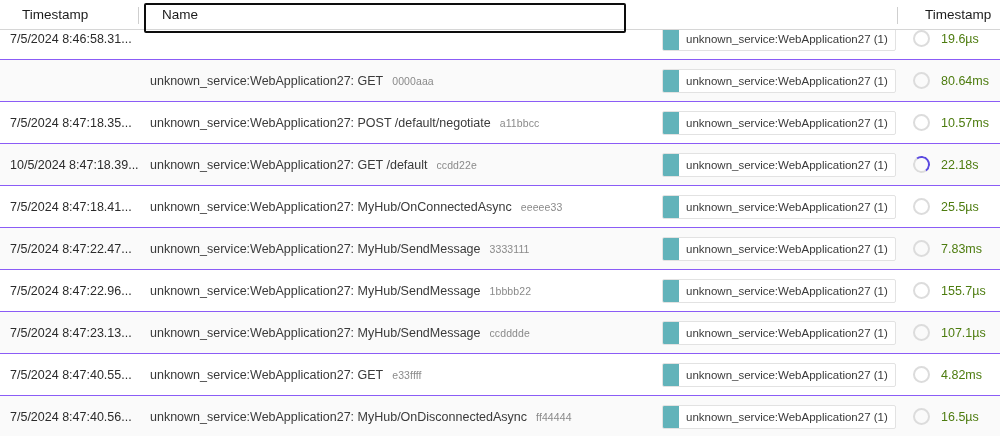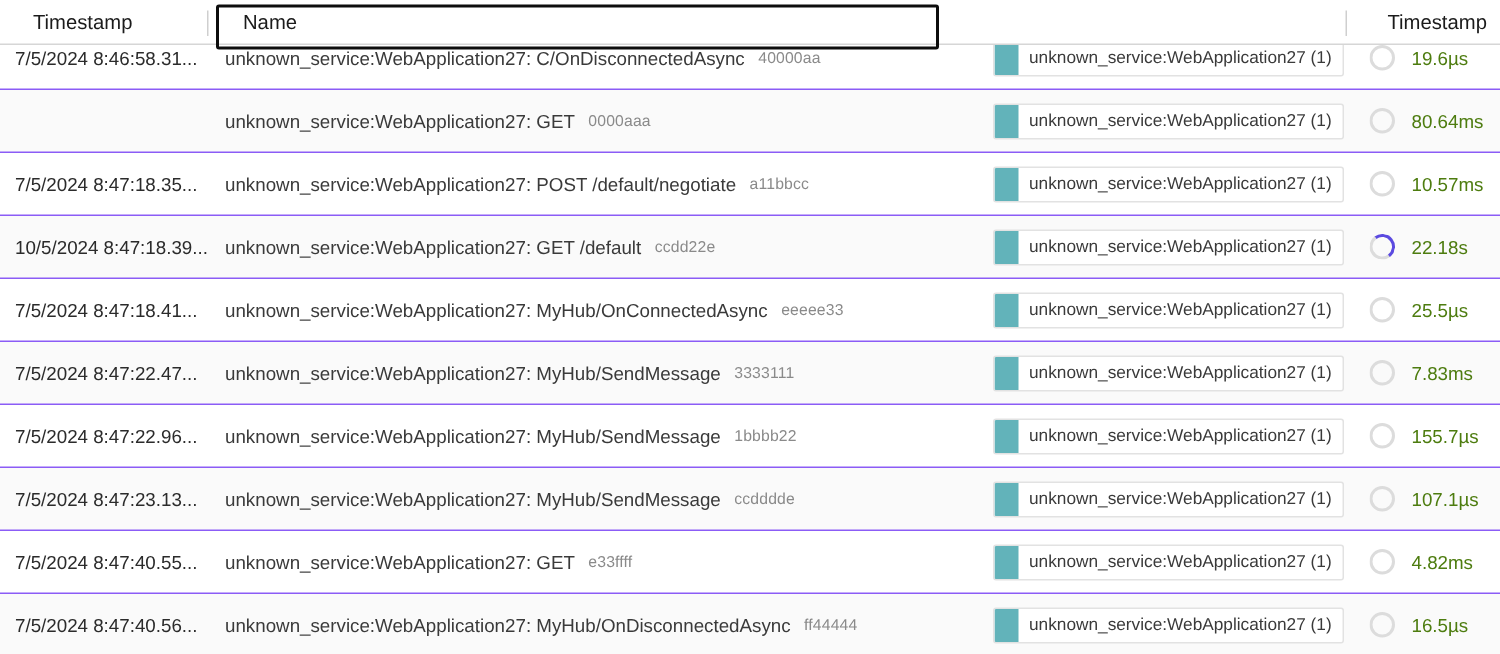--- a/index.html
+++ b/index.html
@@ -229,24 +229,20 @@
       <span class="hlabel">Timestamp</span>
     </div>
 
     <div class="focus-box"></div>
   </div>
 
   <div class="grid-body">
     <div class="rows-shift" id="rows-container">
         <div class="row">
           <div class="cell cell-timestamp">7/5/2024 8:46:58.31...</div>
-          <div class="cell cell-name">
-            <span class="name-main">unknown_service:WebApplication27: C/OnDisconnectedAsync</span>
-            <span class="name-id">40000aa</span>
-          </div>
           <div class="cell cell-spans">
             <div class="span-pill">
               <div class="span-swatch" style="background: rgb(98, 179, 186);"></div>
               <div class="span-label">unknown_service:WebApplication27 (1)</div>
             </div>
           </div>
           <div class="cell cell-duration">
             <div class="dur-wrap">
               <div class="ring"></div>
               <div class="dur-text">19.6µs</div>

